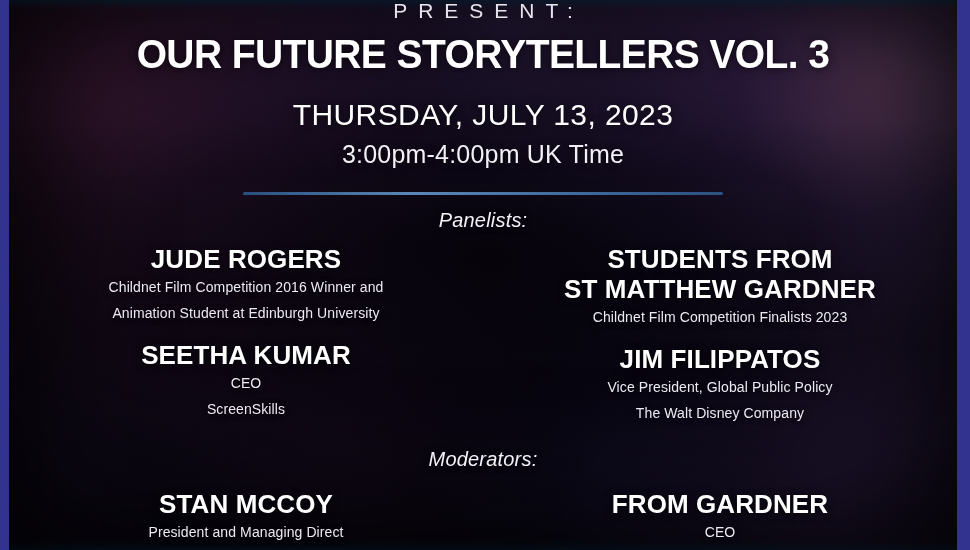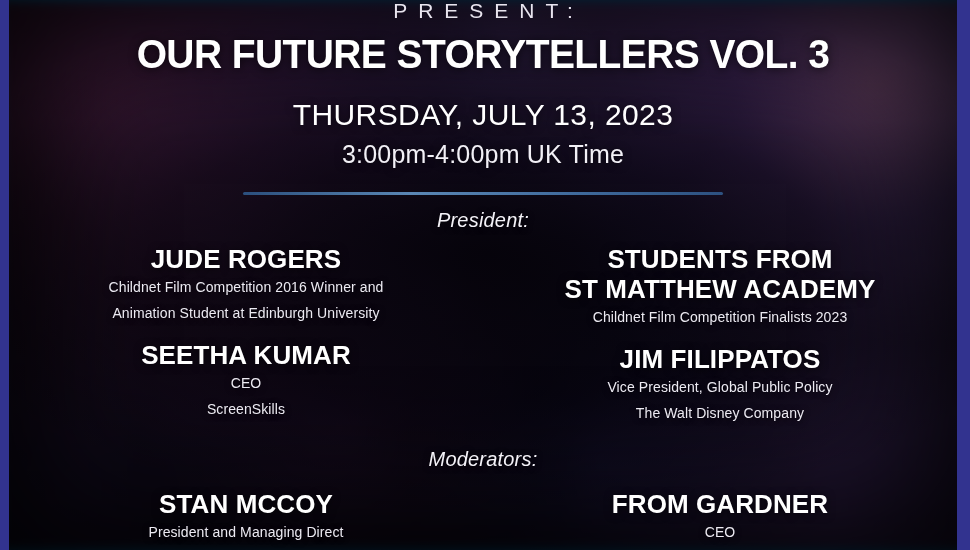--- a/index.html
+++ b/index.html
@@ -194,41 +194,41 @@
 
     <div class="present">PRESENT:</div>
 
     <h1 class="main-title">OUR FUTURE STORYTELLERS VOL. 3</h1>
 
     <div class="date-line">THURSDAY, JULY 13, 2023</div>
     <div class="time-line">3:00pm-4:00pm UK Time</div>
 
     <div class="divider"></div>
 
-    <div class="section-label">President:</div>
+    <div class="section-label">Panelists:</div>
 
     <div class="grid">
 
       <div class="col">
         <div class="person">
           <div class="person-name">JUDE ROGERS</div>
           <div class="person-role">Childnet Film Competition 2016 Winner and
 Animation Student at Edinburgh University</div>
         </div>
         <div class="person">
           <div class="person-name">SEETHA KUMAR</div>
           <div class="person-role">CEO
 ScreenSkills</div>
         </div>
       </div>
 
       <div class="col">
         <div class="person">
           <div class="person-name">STUDENTS FROM
-ST MATTHEW ACADEMY</div>
+ST MATTHEW GARDNER</div>
           <div class="person-role">Childnet Film Competition Finalists 2023</div>
         </div>
         <div class="person">
           <div class="person-name">JIM FILIPPATOS</div>
           <div class="person-role">Vice President, Global Public Policy
 The Walt Disney Company</div>
         </div>
       </div>
 
     </div>

